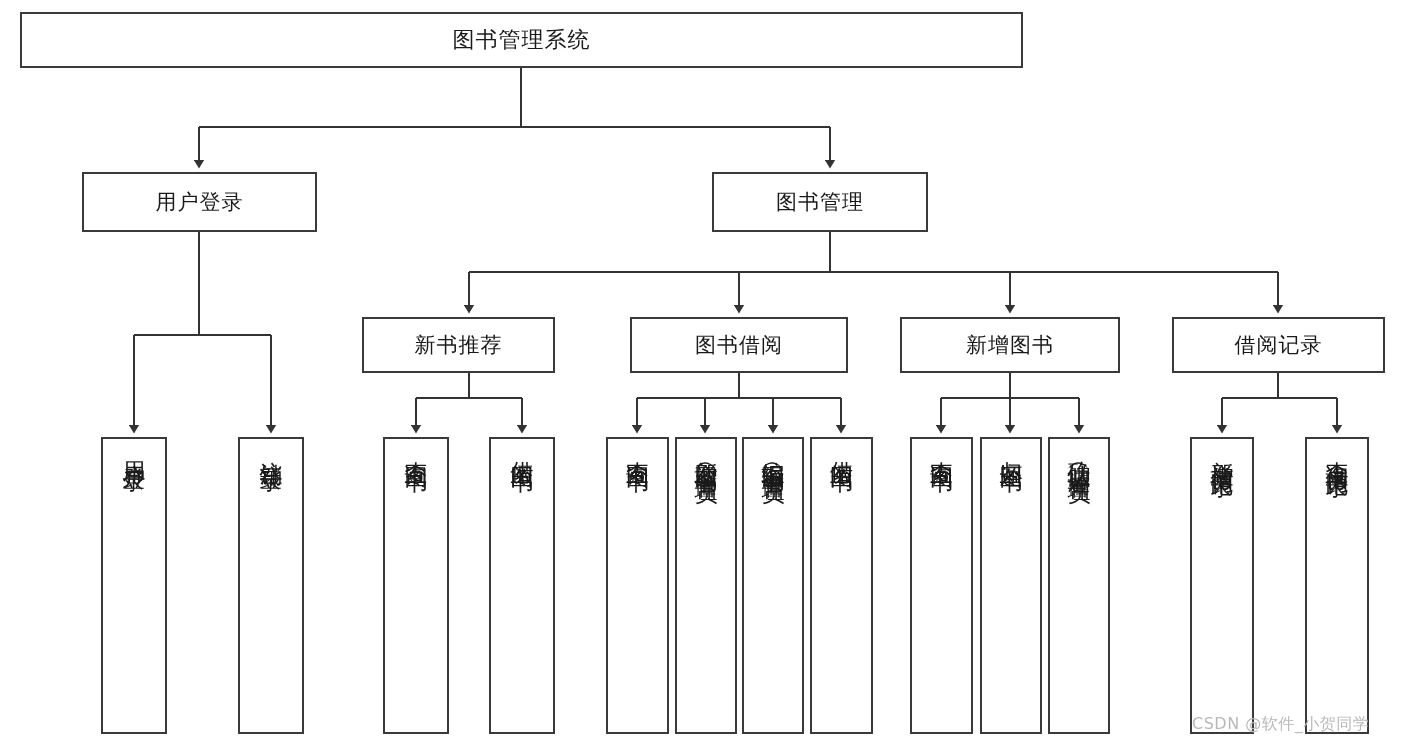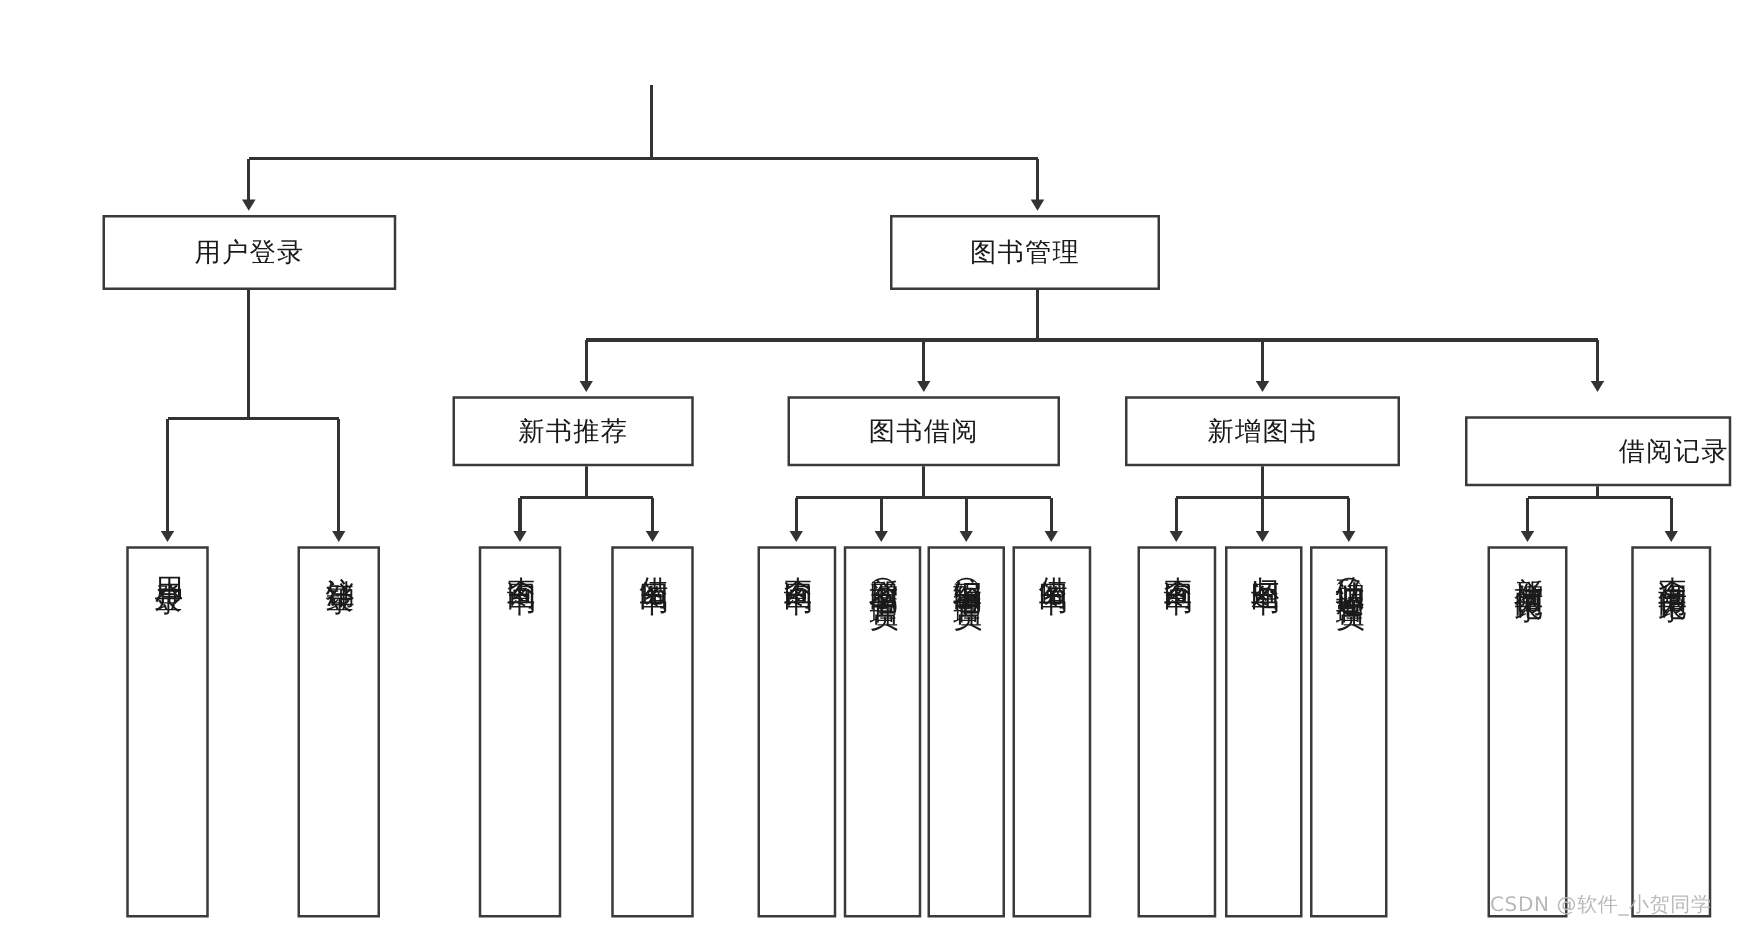--- a/index.html
+++ b/index.html
@@ -128,38 +128,41 @@
       <path d="M1010,398 L1010,425" marker-end="url(#arrow)"></path>
       <path d="M1079,398 L1079,425" marker-end="url(#arrow)"></path>
 
       <path d="M1278,373 L1278,398"></path>
       <path d="M1222,398 L1337,398"></path>
       <path d="M1222,398 L1222,425" marker-end="url(#arrow)"></path>
       <path d="M1337,398 L1337,425" marker-end="url(#arrow)"></path>
     </g>
   </svg>
 
+  <div class="node root horiz" style="left:20px; top:12px; width:1003px; height:56px;">
+    <span class="node-label">图书管理系统</span>
+  </div>
 
   <div class="node horiz" style="left:82px; top:172px; width:235px; height:60px;">
     <span class="node-label">用户登录</span>
   </div>
   <div class="node horiz" style="left:712px; top:172px; width:216px; height:60px;">
     <span class="node-label">图书管理</span>
   </div>
 
   <div class="node horiz" style="left:362px; top:317px; width:193px; height:56px;">
     <span class="node-label">新书推荐</span>
   </div>
   <div class="node horiz" style="left:630px; top:317px; width:218px; height:56px;align-items:center;">
     <span class="node-label">图书借阅</span>
   </div>
   <div class="node horiz" style="left:900px; top:317px; width:220px; height:56px;">
     <span class="node-label">新增图书</span>
   </div>
-  <div class="node horiz" style="left:1172px; top:333px; width:213px; height:56px;justify-content:flex-end;">
+  <div class="node horiz" style="left:1172px; top:317px; width:213px; height:56px;">
     <span class="node-label">借阅记录</span>
   </div>
 
   <div class="node leaf" style="left:101px; top:437px; width:66px; height:297px;">
     <span class="node-label">用户登录</span>
   </div>
   <div class="node leaf" style="left:238px; top:437px; width:66px; height:297px;">
     <span class="node-label">注销登录</span>
   </div>
 

